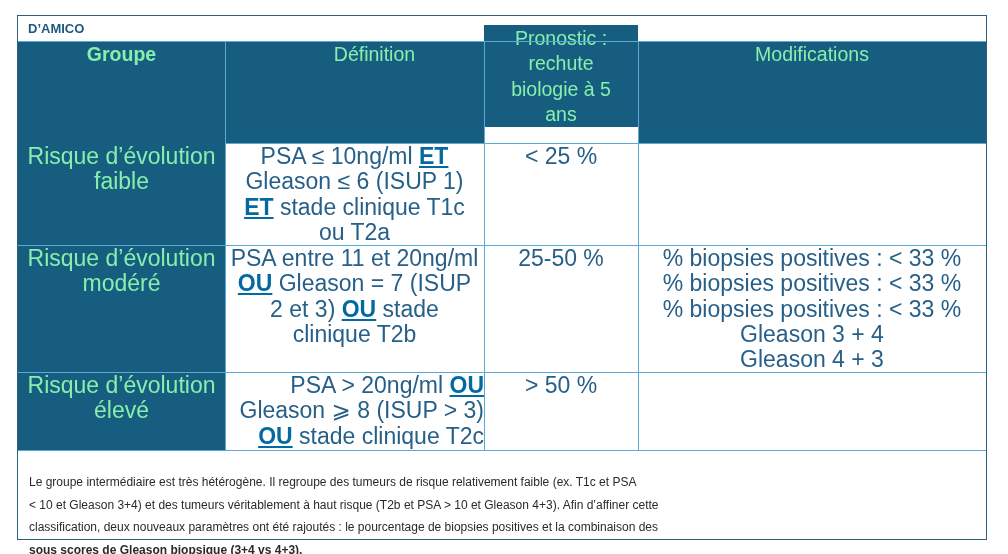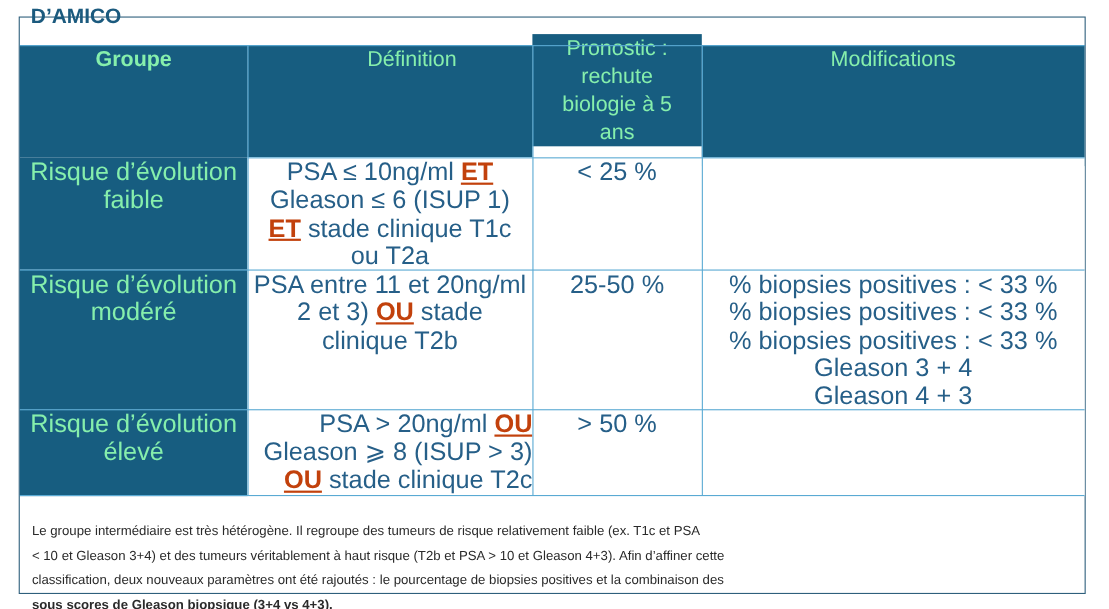--- a/index.html
+++ b/index.html
@@ -1,49 +1,49 @@
 <!DOCTYPE html>
 <html><head>
 <meta charset="utf-8">
 <style>
   html, body { margin:0; padding:0; background:#ffffff; }
   body { width:1008px; height:554px; position:relative; overflow:hidden;
          font-family:"Liberation Sans", sans-serif; }
   .frame { position:absolute; left:17px; top:15px; width:970px; height:525px;
            border:1px solid #2e5f7c; box-sizing:border-box; }
-  .title { position:absolute; left:18px; top:3px; width:968px; height:25px;
-           color:#1b5a7e; font-weight:bold; font-size:19px; line-height:25px;
+  .title { position:absolute; left:18px; top:16px; width:968px; height:25px;
+           color:#1b5a7e; font-weight:bold; font-size:13px; line-height:25px;
            padding-left:10px; box-sizing:border-box; }
   .cell { position:absolute; box-sizing:border-box; text-align:center;
           font-size:23px; line-height:25.3px; padding-top:1px; }
   .dark { background:#175d80; color:#86efac; }
   .light { background:#ffffff; color:#265f88; }
   .vl { position:absolute; width:1px; background:#5aaad3; }
   .hl { position:absolute; height:1px; background:#5aaad3; }
   .hdr { font-size:19.5px; }
   .hdr-bold { font-weight:bold; }
-  .kw { font-weight:bold; text-decoration:underline; color:#c2410c; }
+  .kw { font-weight:bold; text-decoration:underline; color:#0369a1; }
   .note { position:absolute; left:18px; top:468px; width:968px; height:88px;
           box-sizing:border-box; padding:3px 11px 0 11px; font-size:12px;
           line-height:22.6px; color:#2a2a2a; text-align:justify; }
   .line { display:block; }
 </style>
 </head>
 <body>
 
 <div class="frame"></div>
 <div class="title">D’AMICO</div>
 
 <div class="cell dark hdr hdr-bold" style="left:18px; top:41px; width:207px; height:102px;">
   <span>Groupe</span>
 </div>
 <div class="cell dark hdr" style="left:225px; top:41px; width:259px; height:102px;padding-left:40px;">
   <span>Définition</span>
 </div>
-<div class="cell dark hdr" style="left:484px; top:31px; width:154px; height:102px;">
+<div class="cell dark hdr" style="left:484px; top:25px; width:154px; height:102px;">
   <span class="line">Pronostic :</span>
   <span class="line">rechute</span>
   <span class="line">biologie à 5</span>
   <span class="line">ans</span>
 </div>
 <div class="cell dark hdr" style="left:638px; top:41px; width:348px; height:110px;">
   <span>Modifications</span>
 </div>
 
 <div class="cell dark" style="left:18px; top:143px; width:207px; height:102px;">
@@ -60,20 +60,21 @@
   <span>&lt; 25 %</span>
 </div>
 <div class="cell light" style="left:638px; top:143px; width:348px; height:102px;"></div>
 
 <div class="cell dark" style="left:18px; top:245px; width:207px; height:127px;">
   <span class="line">Risque d’évolution</span>
   <span class="line">modéré</span>
 </div>
 <div class="cell light" style="left:225px; top:245px; width:259px; height:127px;">
     <span class="line"><span>PSA entre 11 et 20ng/ml</span></span>
+    <span class="line"><span class="kw">OU</span><span> Gleason = 7 (ISUP</span></span>
     <span class="line"><span>2 et 3) </span><span class="kw">OU</span><span> stade</span></span>
     <span class="line"><span>clinique T2b</span></span>
   </div>
 <div class="cell light" style="left:484px; top:245px; width:154px; height:127px;">
   <span>25-50 %</span>
 </div>
 <div class="cell light" style="left:638px; top:245px; width:348px; height:127px;">
     <span class="line">% biopsies positives : &lt; 33 %</span>
     <span class="line">% biopsies positives : &lt; 33 %</span>
     <span class="line">% biopsies positives : &lt; 33 %</span>

